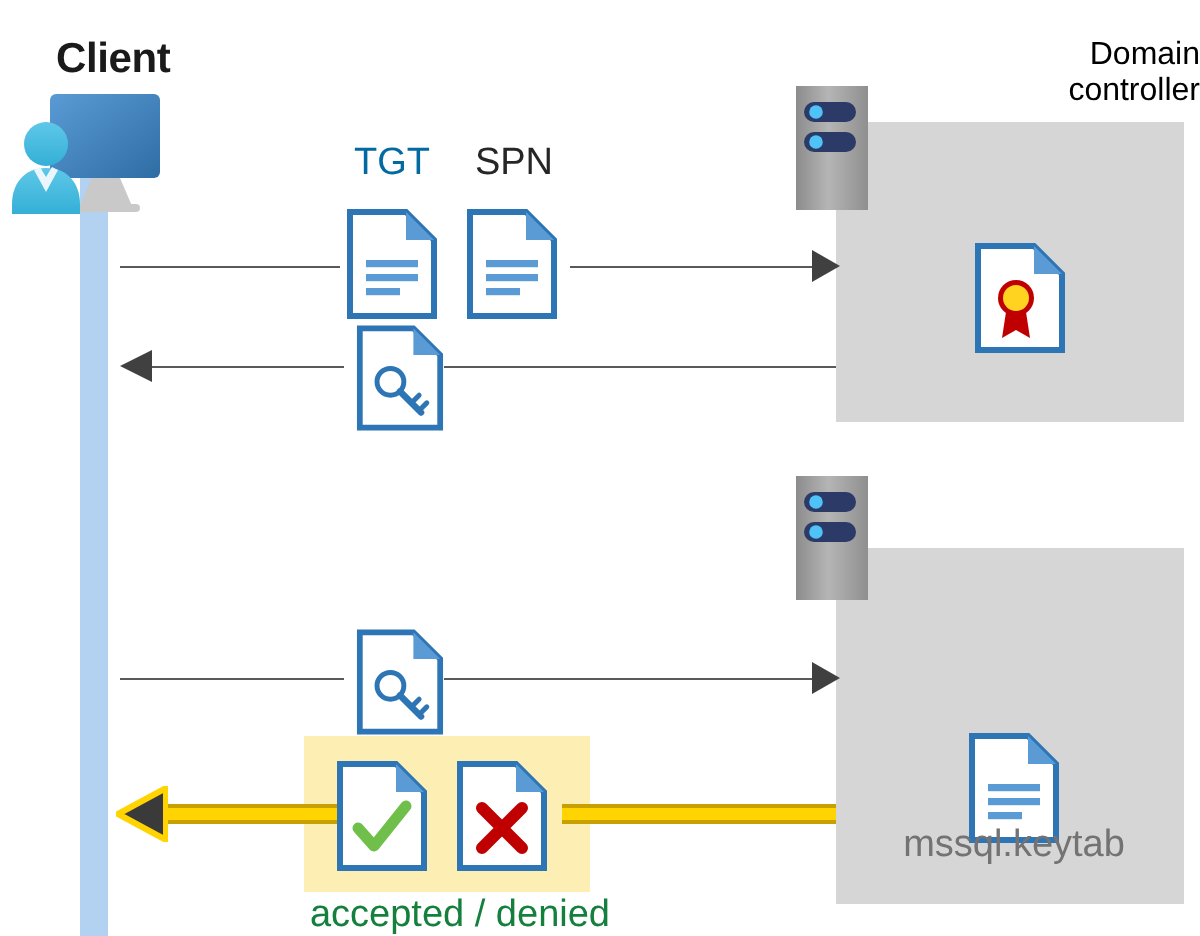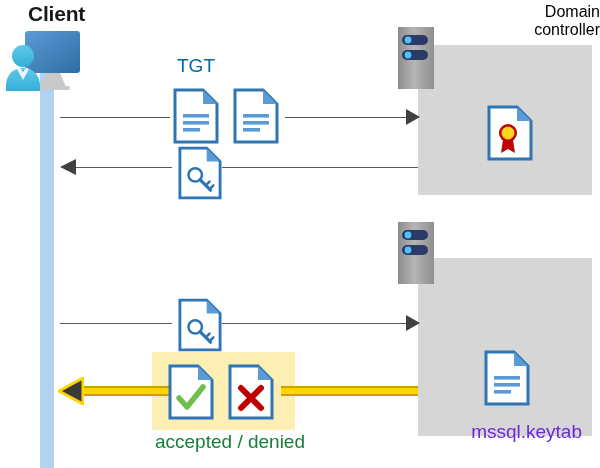--- a/index.html
+++ b/index.html
@@ -2,21 +2,21 @@
 <html><head>
 <meta charset="utf-8">
 <style>
   html,body{margin:0;padding:0;background:#ffffff;}
   body{width:600px;height:468px;position:relative;overflow:hidden;
        font-family:"Liberation Sans","DejaVu Sans",sans-serif;}
 
   .canvas{position:absolute;left:0;top:0;width:600px;height:468px;}
 
   
-  .abs{position:absolute;}
+  .abs{position:absolute;margin-top:16px;}
 
   
   #client-label{left:28px;top:2px;width:120px;text-align:left;
       font-size:21px;font-weight:bold;color:#1a1a1a;letter-spacing:-.2px;}
   #client-lifeline{left:40px;top:72px;width:14px;height:396px;background:#b3d1f0;}
   #client-icon{left:6px;top:26px;width:92px;height:72px;}
 
   
   .server-box{background:#d6d6d6;}
   #dc-box{left:418px;top:45px;width:174px;height:150px;}
@@ -28,21 +28,21 @@
   #dc-title{left:440px;top:3px;width:160px;text-align:right;}
   #linux-title{left:440px;top:225px;width:160px;text-align:center;}
 
   
   .hline{height:0;border-top:1.6px solid #595959;}
 
   
   #tgt-label{left:172px;top:55px;width:48px;text-align:center;font-size:19px;color:#0369a1;}
   #spn-label{left:230px;top:55px;width:54px;text-align:center;font-size:19px;color:#262626;}
   #accepted-denied{left:120px;top:431px;width:220px;text-align:center;font-size:19px;color:#15803d;}
-  #keytab-label{left:432px;top:421px;width:150px;text-align:right;font-size:19px;color:#6d28d9;}
+  #keytab-label{left:432px;top:396px;width:150px;text-align:center;font-size:19px;color:#737373;}
 
   
   #highlight{left:152px;top:352px;width:143px;height:78px;background:#fdeeb4;}
 </style>
 </head>
 <body>
 
 <div class="canvas">
 
   <div class="abs" id="client-lifeline"></div>
@@ -137,20 +137,21 @@
 
   <div class="abs hline" style="left:60px;top:117px;width:110px;"></div>
   <div class="abs hline" style="left:285px;top:117px;width:125px;"></div>
   <div class="abs" style="left:406px;top:109px;">
     <svg width="14" height="16" viewBox="0 0 14 16">
         <path d="M0 0 L14 8 L0 16 z" fill="#404040"></path>
       </svg>
   </div>
 
   <div class="abs" id="tgt-label">TGT</div>
+  <div class="abs" id="spn-label">SPN</div>
 
   <div class="abs" style="left:173px;top:88px;">
     <svg width="46" height="56" viewBox="0 0 46 56" xmlns="http://www.w3.org/2000/svg">
       <path d="M2 2 h28 l14 14 v38 h-42 z" fill="#ffffff" stroke="#2e75b6" stroke-width="3"></path>
       <path d="M30 2 v14 h14 z" fill="#5b9bd5"></path>
       <rect x="10" y="26" width="26" height="3.6" fill="#5b9bd5"></rect>
       <rect x="10" y="33" width="26" height="3.6" fill="#5b9bd5"></rect>
       <rect x="10" y="40" width="17" height="3.6" fill="#5b9bd5"></rect>
     </svg>
   </div>

